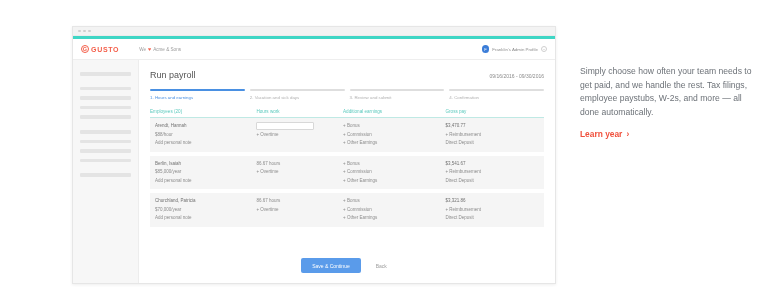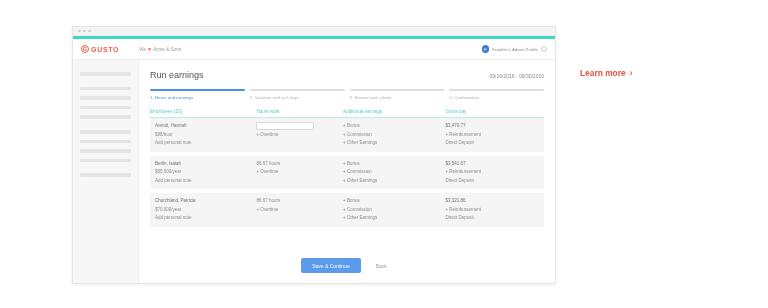--- a/index.html
+++ b/index.html
@@ -160,21 +160,21 @@
         <div class="sk"></div>
         <div class="sk"></div>
         <div class="sk"></div>
         <div class="sk gap"></div>
         <div class="sk"></div>
       </nav>
 
       <section class="main">
 
         <div class="main-head">
-          <h1 class="page-title">Run earnings</h1>
+          <h1 class="page-title">Run payroll</h1>
           <div class="date-range">09/16/2016 - 09/30/2016</div>
         </div>
 
         <div class="steps">
           <div class="step active">
             <div class="step-bar"></div>
             <div class="step-label">1. Hours and earnings</div>
           </div>
           <div class="step">
             <div class="step-bar"></div>
@@ -279,19 +279,20 @@
         <div class="actions">
           <button class="btn-primary">Save &amp; Continue</button>
           <button class="btn-secondary">Back</button>
         </div>
 
       </section>
     </div>
   </div>
 
   <aside class="promo">
+    <p class="promo-body">Simply choose how often your team needs to get paid, and we handle the rest. Tax filings, employee paystubs, W-2s, and more — all done automatically.</p>
     <a class="promo-link" href="#">
-      <span>Learn more</span>
+      <span>Learn year</span>
       <span>›</span>
     </a>
   </aside>
 
 </div>
 
 </body></html>

